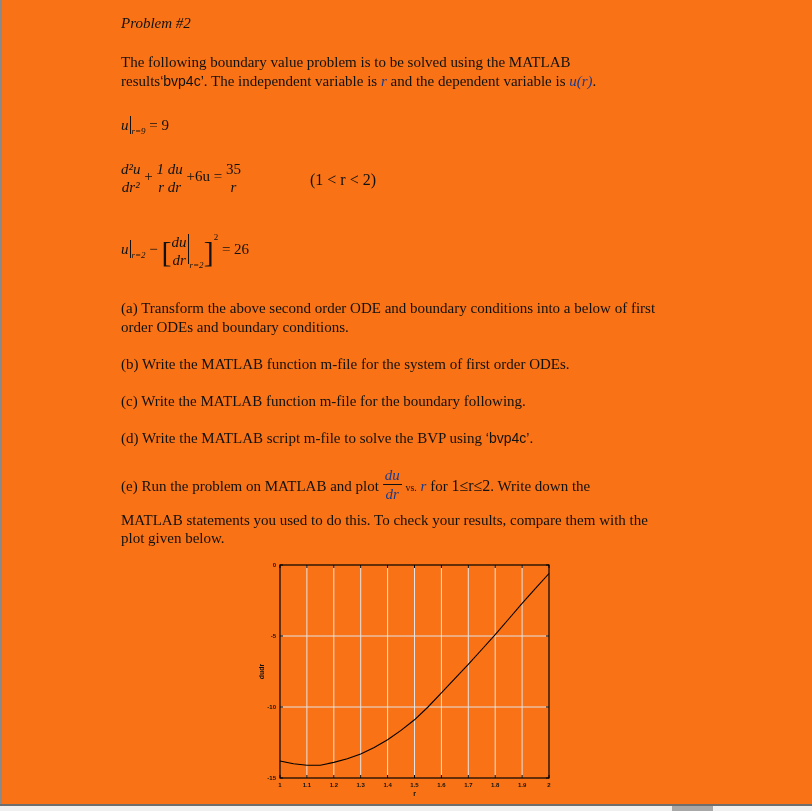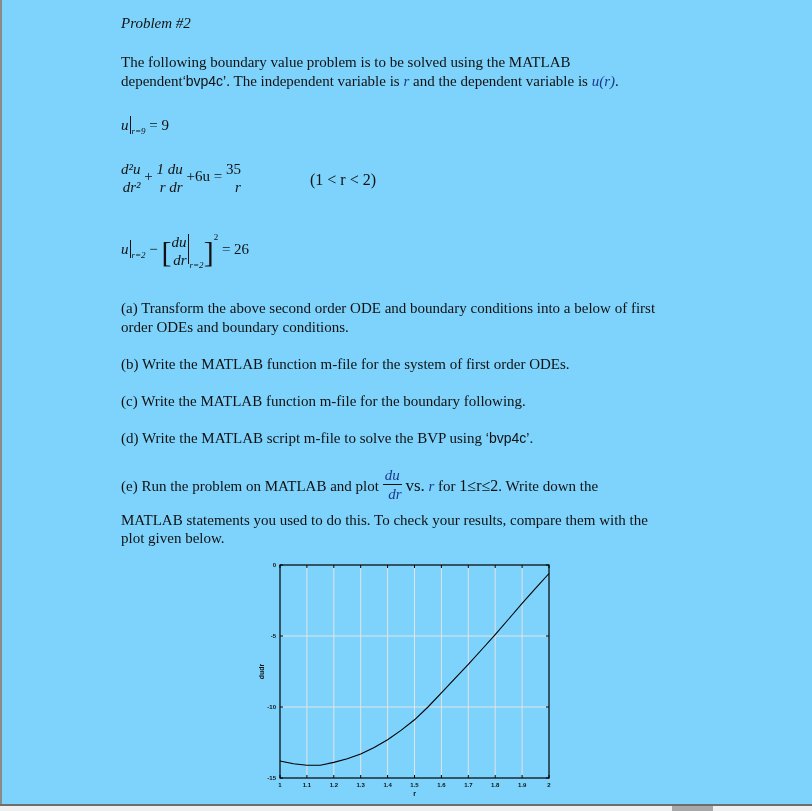--- a/index.html
+++ b/index.html
@@ -1,33 +1,33 @@
 <!DOCTYPE html>
 <html><head>
 <meta charset="utf-8">
 <style>
   html, body { margin: 0; padding: 0; background: #ffffff; }
   body { width: 812px; height: 811px; position: relative; overflow: hidden;
          font-family: "Liberation Serif", "DejaVu Serif", serif; color: #111; }
-  .page { position: absolute; left: 0; top: 0; width: 812px; height: 811px; background: #7dd3fc; }
+  .page { position: absolute; left: 0; top: 0; width: 812px; height: 811px; background: #f97316; }
   .page-left-border { position: absolute; left: 0; top: 0; width: 2px; height: 805px; background: #8a8a8a; }
   .page-bottom-border { position: absolute; left: 0; top: 804px; width: 812px; height: 2px; background: #6e6e6e; }
   .hscroll-thumb { position: absolute; left: 672px; top: 806px; width: 41px; height: 5px; background: #a8a8a8; }
   .hscroll-track { position: absolute; left: 0; top: 806px; width: 812px; height: 5px; background: #f0f0f0; }
 
   .t { position: absolute; font-size: 15px; line-height: 18px; white-space: nowrap; }
   .title { left: 121px; top: 14px; font-style: italic; font-size: 15px; }
   .intro1 { left: 121px; top: 53px; }
   .intro2 { left: 121px; top: 72px; }
   .sans { font-family: "Liberation Sans", "DejaVu Sans", sans-serif; font-size: 14px; }
   .mvar { font-style: italic; color: #1a3a8c; }
 
   .math { position: absolute; font-size: 15px; white-space: nowrap; }
   .math i { font-style: italic; }
-  .frac { display: inline-block; vertical-align: middle; text-align: right; }
+  .frac { display: inline-block; vertical-align: middle; text-align: center; }
   .frac .num, .frac .den { display: block; line-height: 18px; }
   .sub { font-size: 9px; vertical-align: -4px; font-style: italic; }
   .sup { font-size: 9px; vertical-align: 7px; }
   .bar { display: inline-block; width: 1px; height: 18px; background: #111; vertical-align: -4px; margin: 0 1px; }
 
   .part { position: absolute; left: 121px; font-size: 15px; line-height: 18px; white-space: nowrap; }
 
   .chart { position: absolute; left: 250px; top: 555px; width: 320px; height: 245px; }
   .chart svg { display: block; }
   .tick-label { font-family: "Liberation Sans", "DejaVu Sans", sans-serif; font-size: 6px; fill: #111; font-weight: bold; }
@@ -35,21 +35,21 @@
 </style>
 </head>
 <body>
 
 <div class="page">
 
   <div class="t title">Problem #2</div>
 
   <div class="t intro1">The following boundary value problem is to be solved using the MATLAB</div>
   <div class="t intro2">
-    <span>dependent</span><span class="sans">‘bvp4c’</span><span>. The independent variable is</span>
+    <span>results</span><span class="sans">‘bvp4c’</span><span>. The independent variable is</span>
     <span class="mvar">r</span>
     <span>and the dependent variable is</span>
     <span class="mvar">u(r)</span><span>.</span>
   </div>
 
   <div class="math" style="left:121px; top:116px;">
     <i>u</i><span class="bar"></span><span class="sub">r=9</span>
     <span>= 9</span>
   </div>
 
@@ -89,21 +89,21 @@
     <span>(d) Write the MATLAB script m-file to solve the BVP using</span>
     <span class="sans">‘bvp4c’</span><span>.</span>
   </div>
 
   <div class="part" style="top:466px;">
     <span>(e) Run the problem on MATLAB and plot</span>
     <span class="frac" style="vertical-align:-8px;">
       <i class="num mvar" style="border-bottom:1px solid #111; padding:0 2px;">du</i>
       <i class="den mvar">dr</i>
     </span>
-    <span style="font-size:17px;margin-top:16px;">vs.</span>
+    <span style="font-size:10px;margin-top:16px;">vs.</span>
     <i class="mvar">r</i>
     <span>for</span>
     <span style="font-size:16px;">1≤r≤2</span><span>. Write down the</span>
   </div>
   <div class="part" style="top:511px;">MATLAB statements you used to do this. To check your results, compare them with the</div>
   <div class="part" style="top:529px;">plot given below.</div>
 
   <div class="chart">
     <svg id="plot" width="320" height="245" viewBox="0 0 320 245">
         <line x1="56.90000000000002" y1="10" x2="56.90000000000002" y2="223" stroke="#e3e3e3" stroke-width="1"></line>

